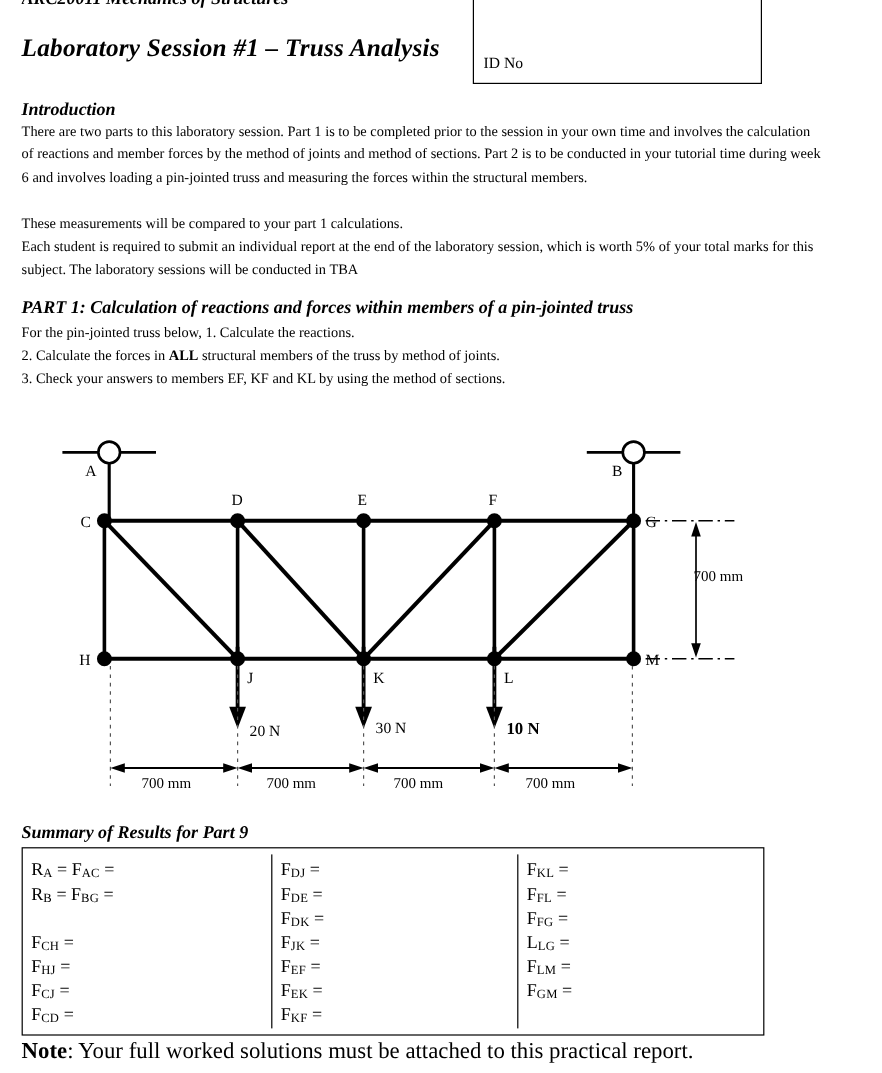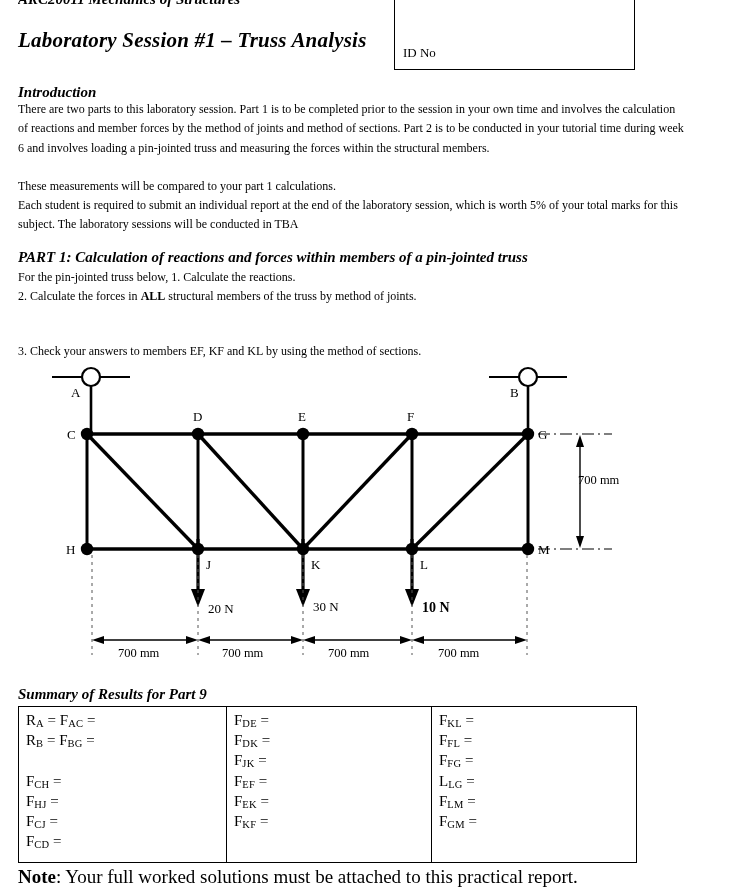--- a/index.html
+++ b/index.html
@@ -46,21 +46,21 @@
   .fig-txt-b{font-family:"Liberation Serif","DejaVu Serif",serif;font-size:14px;font-weight:bold;fill:#000;}
   .dim-txt{font-family:"Liberation Serif","DejaVu Serif",serif;font-size:12.5px;fill:#000;}
 
   
   .sum-head{
     position:absolute;left:18px;top:686px;
     font-style:italic;font-weight:bold;font-size:15px;white-space:nowrap;
   }
   .sumtable{
     position:absolute;left:18px;top:706px;width:619px;height:157px;
-    border:1px solid #000;box-sizing:border-box;display:flex;
+    border:1px solid #000;box-sizing:border-box;display:flex;align-items:center;
   }
   .col{box-sizing:border-box;padding:3px 0 0 7px;}
   .col.c1{width:207px;}
   .col.c2{width:205px;border-left:1px solid #000;}
   .col.c3{width:205px;border-left:1px solid #000;}
   .frow{font-size:15px;line-height:20.2px;white-space:nowrap;height:20.2px;}
   .frow.blank{visibility:hidden;}
   .frow sub{font-size:10.5px;vertical-align:-0.18em;letter-spacing:.2px;}
 
   .note{
@@ -81,21 +81,21 @@
   </div>
 
   <div class="sec-head" style="left:18px;top:84px;">Introduction</div>
   <div class="para" style="left:18px;top:100px;width:668px;">There are two parts to this laboratory session. Part 1 is to be completed prior to the session in your own time and involves the calculation of reactions and member forces by the method of joints and method of sections. Part 2 is to be conducted in your tutorial time during week 6 and involves loading a pin-jointed truss and measuring the forces within the structural members.</div>
   <div class="para" style="left:18px;top:177px;width:668px;">These measurements will be compared to your part 1 calculations.</div>
   <div class="para" style="left:18px;top:196px;width:668px;">Each student is required to submit an individual report at the end of the laboratory session, which is worth 5% of your total marks for this subject. The laboratory sessions will be conducted in TBA</div>
 
   <div class="sec-head" style="left:18px;top:249px;">PART 1: Calculation of reactions and forces within members of a pin-jointed truss</div>
   <div class="para" style="left:18px;top:268px;width:690px;">For the pin-jointed truss below, 1. Calculate the reactions.</div>
   <div class="para" style="left:18px;top:287px;width:690px;"><span>2. Calculate the forces in </span><b class="nb">ALL</b><span> structural members of the truss by method of joints.</span></div>
-  <div class="para" style="left:18px;top:306px;width:690px;margin-top:36px;">3. Check your answers to members EF, KF and KL by using the method of sections.</div>
+  <div class="para" style="left:18px;top:306px;width:690px;">3. Check your answers to members EF, KF and KL by using the method of sections.</div>
 
   <div class="figure">
     <svg width="735" height="320" viewBox="0 0 735 320" xmlns="http://www.w3.org/2000/svg">
 
       <g>
         <line x1="52" y1="22" x2="130" y2="22" stroke="#000" stroke-width="2.2"></line>
         <circle cx="91" cy="22" r="9" fill="#fff" stroke="#000" stroke-width="2.2"></circle>
         <line x1="91" y1="31" x2="91" y2="79" stroke="#000" stroke-width="2.6"></line>
       </g>
 
@@ -211,20 +211,21 @@
       <div class="frow">R<sub>A</sub> = F<sub>AC</sub> =</div>
       <div class="frow">R<sub>B</sub> = F<sub>BG</sub> =</div>
       <div class="frow blank">&nbsp;</div>
       <div class="frow">F<sub>CH</sub> =</div>
       <div class="frow">F<sub>HJ</sub> =</div>
       <div class="frow">F<sub>CJ</sub> =</div>
       <div class="frow">F<sub>CD</sub> =</div>
     </div>
 
     <div class="col c2">
+      <div class="frow">F<sub>DJ</sub> =</div>
       <div class="frow">F<sub>DE</sub> =</div>
       <div class="frow">F<sub>DK</sub> =</div>
       <div class="frow">F<sub>JK</sub> =</div>
       <div class="frow">F<sub>EF</sub> =</div>
       <div class="frow">F<sub>EK</sub> =</div>
       <div class="frow">F<sub>KF</sub> =</div>
     </div>
 
     <div class="col c3">
       <div class="frow">F<sub>KL</sub> =</div>

